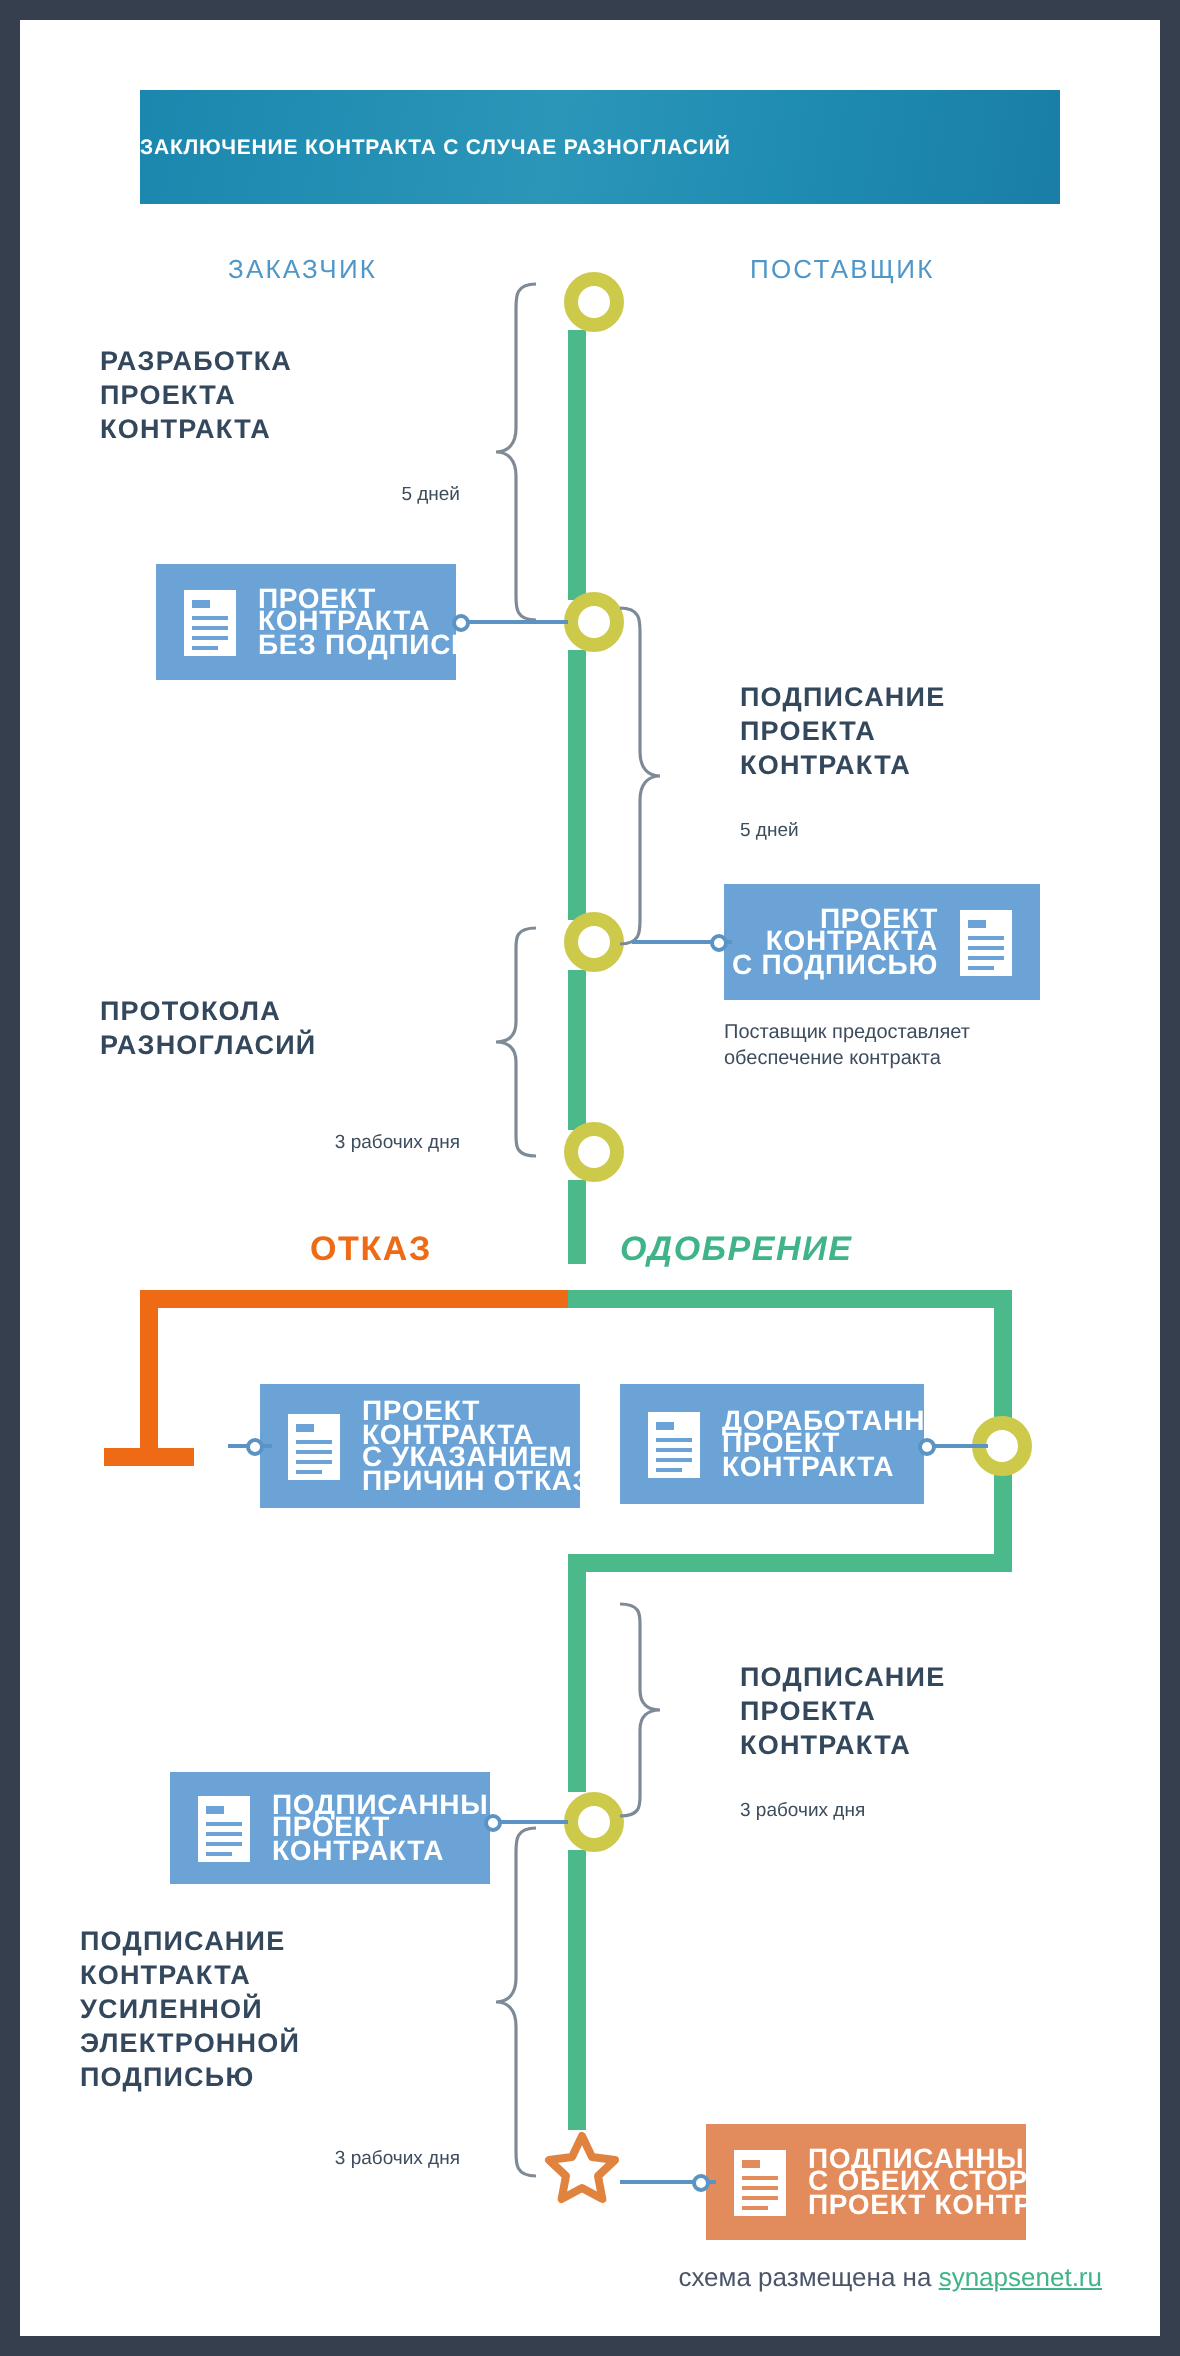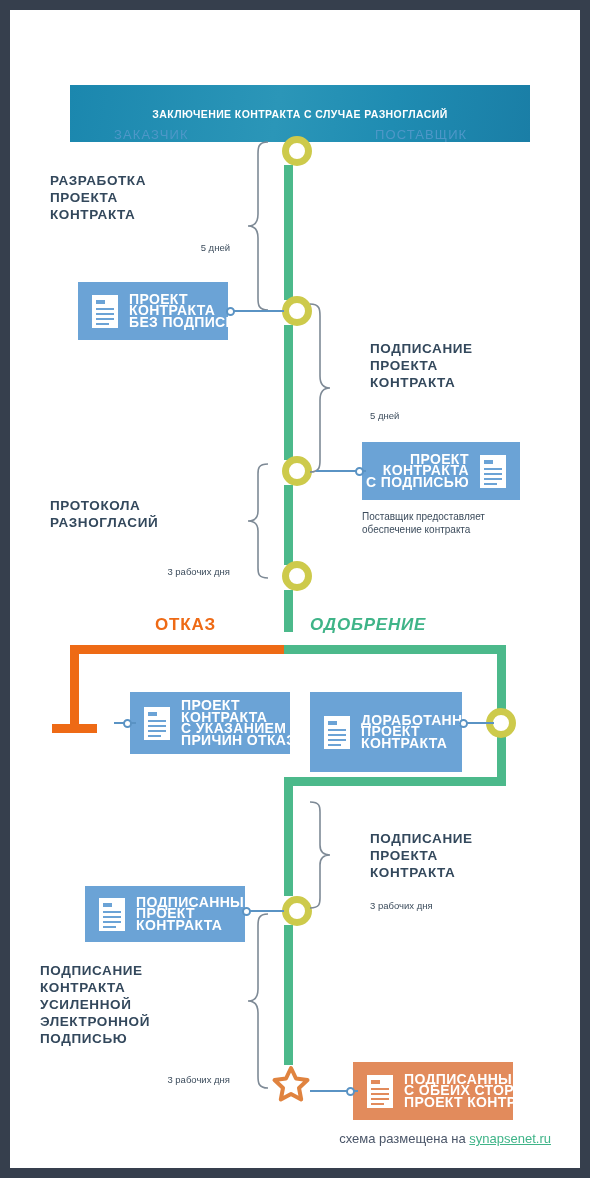--- a/index.html
+++ b/index.html
@@ -15,21 +15,21 @@
     width:570px;height:1158px;
     background:#ffffff;
     overflow:hidden;
   }
   .abs{position:absolute;}
 
   
   #banner{
     left:60px;top:35px;width:460px;height:57px;
     background:linear-gradient(100deg,#1b87ae 0%,#2b96b8 45%,#1f8cb2 70%,#1a7ea6 100%);
-    display:flex;align-items:center;justify-content:center;margin-top:40px;
+    display:flex;align-items:center;justify-content:flex-start;
   }
   #banner-title{
     color:#ffffff;font-size:10.5px;font-weight:600;
     letter-spacing:.4px;white-space:nowrap;
   }
 
   
   .role{
     color:#4e97c8;font-size:13px;font-weight:400;letter-spacing:1.1px;
     white-space:nowrap;
@@ -234,21 +234,21 @@
     <div class="card-txt">
       <div>ПРОЕКТ</div>
       <div>КОНТРАКТА</div>
       <div>С УКАЗАНИЕМ</div>
       <div>ПРИЧИН ОТКАЗА</div>
     </div>
   </div>
   <div class="abs lead" style="left:104px;top:712px;width:22px;"></div>
   <div class="abs knob" style="left:113px;top:708.5px;"></div>
 
-  <div class="abs card" style="left:300px;top:682px;width:152px;height:80px;padding-left:14px;gap:11px;">
+  <div class="abs card" style="left:300px;top:682px;width:152px;height:60px;padding-left:14px;gap:11px;">
     <div class="doc">
       <div class="page"></div>
       <div class="ln s"></div>
         <div class="ln a"></div>
         <div class="ln b"></div>
         <div class="ln c"></div>
         <div class="ln d"></div>
     </div>
     <div class="card-txt">
       <div>ДОРАБОТАННЫЙ</div>

